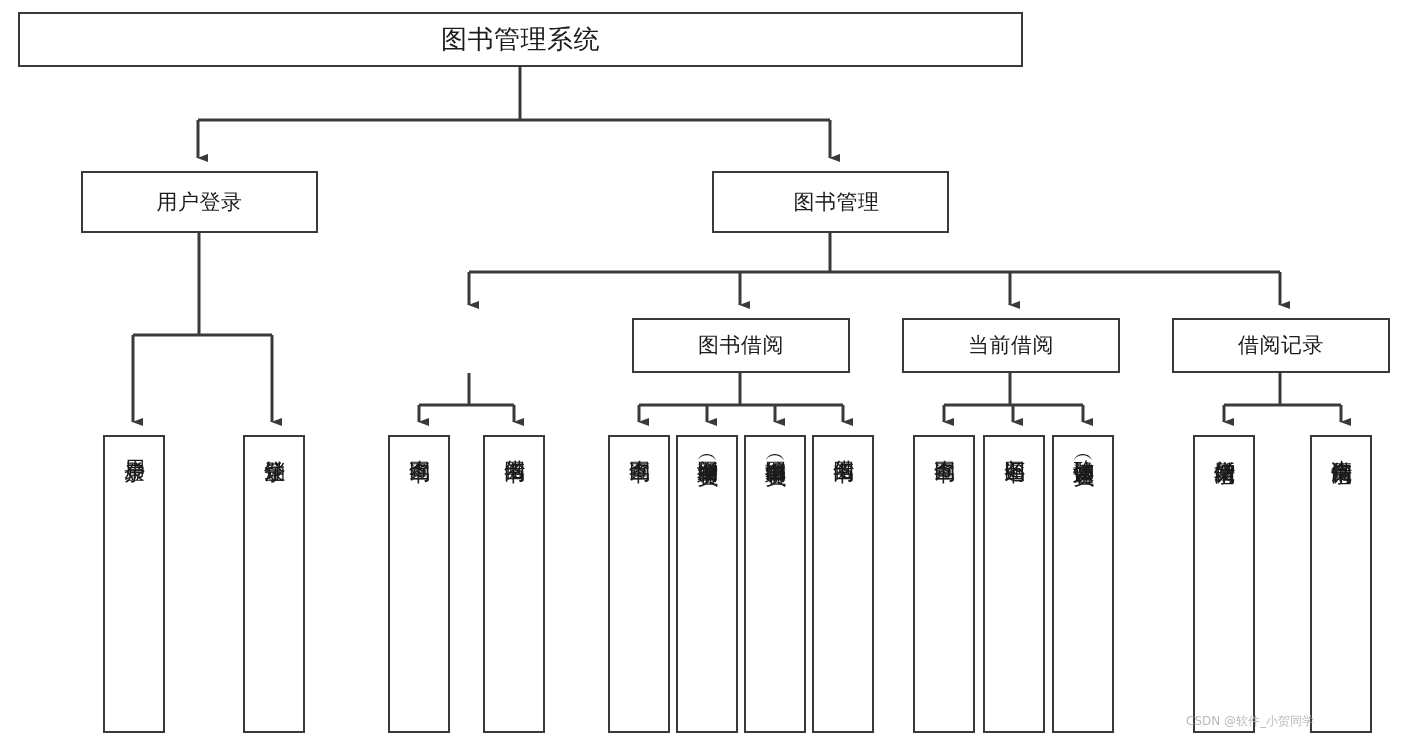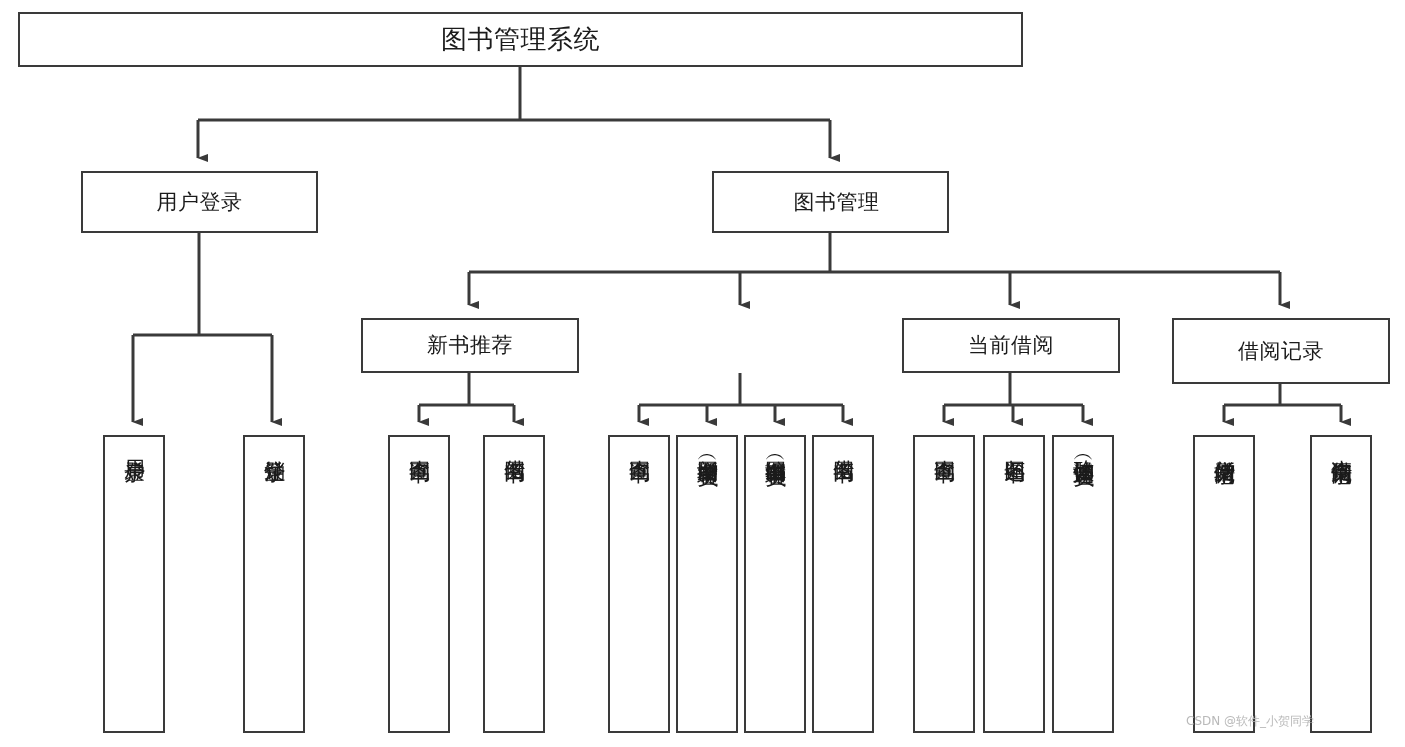--- a/index.html
+++ b/index.html
@@ -130,27 +130,27 @@
     <span class="label">图书管理系统</span>
   </div>
 
   <div class="node h-node" style="left:81px; top:171px; width:237px; height:62px;">
     <span class="label">用户登录</span>
   </div>
   <div class="node h-node" style="left:712px; top:171px; width:237px; height:62px;padding-left:12px;">
     <span class="label">图书管理</span>
   </div>
 
-  <div class="node h-node" style="left:361px; top:318px; width:218px; height:55px;">
-    <span class="label">新书推荐</span>
+  <div class="node h-node" style="left:632px; top:318px; width:218px; height:55px;">
+    <span class="label">图书借阅</span>
   </div>
   <div class="node h-node" style="left:902px; top:318px; width:218px; height:55px;">
     <span class="label">当前借阅</span>
   </div>
-  <div class="node h-node" style="left:1172px; top:318px; width:218px; height:66px;">
+  <div class="node h-node" style="left:1172px; top:318px; width:218px; height:55px;">
     <span class="label">借阅记录</span>
   </div>
 
   <div class="node v-node" style="left:103px; top:435px; width:62px; height:298px;">
     <span class="label">用户登录</span>
   </div>
   <div class="node v-node" style="left:243px; top:435px; width:62px; height:298px;">
     <span class="label">注销登录</span>
   </div>
   <div class="node v-node" style="left:388px; top:435px; width:62px; height:298px;">

